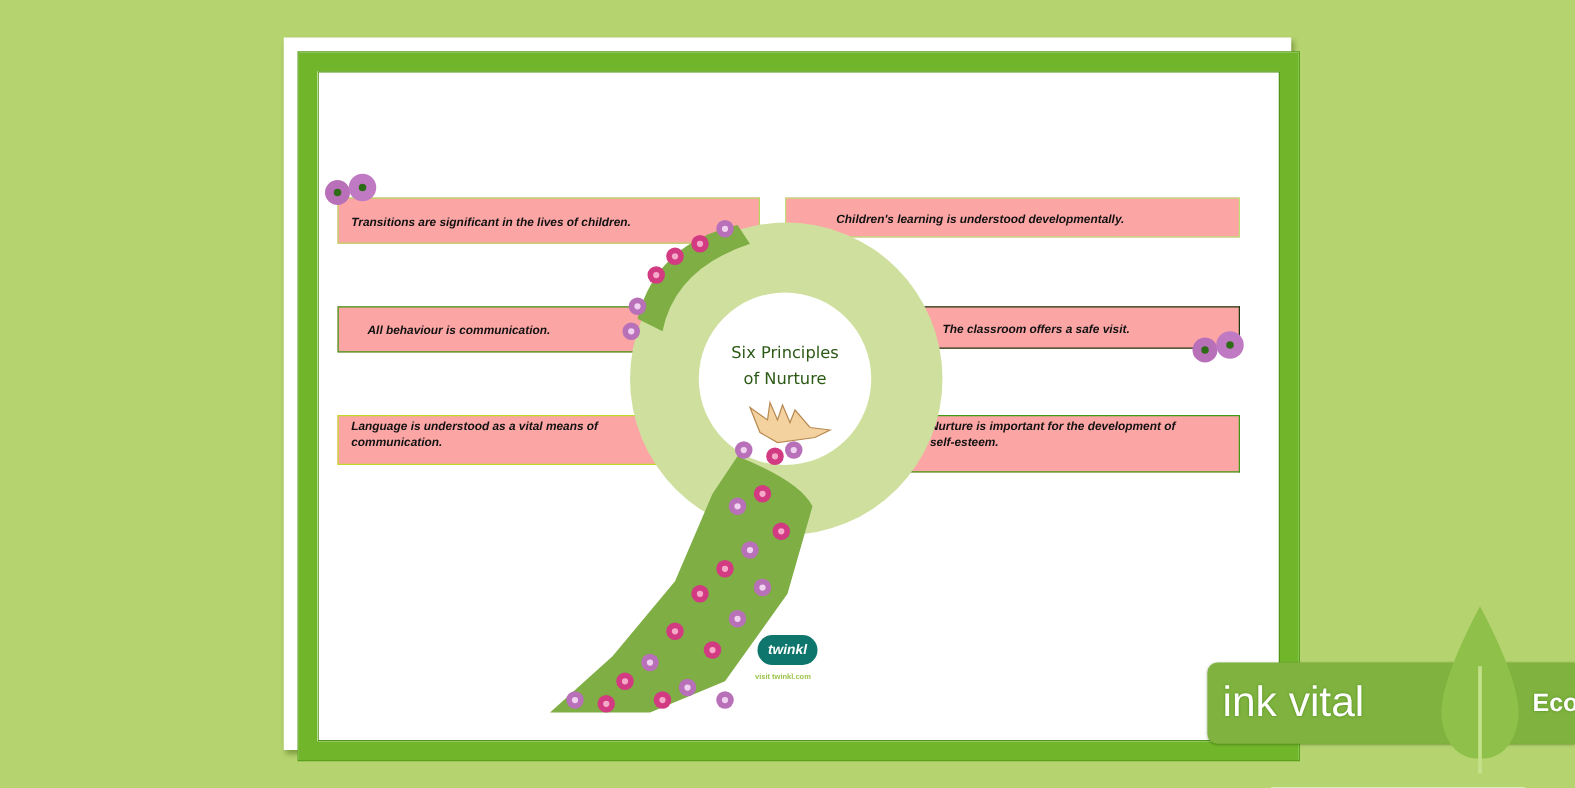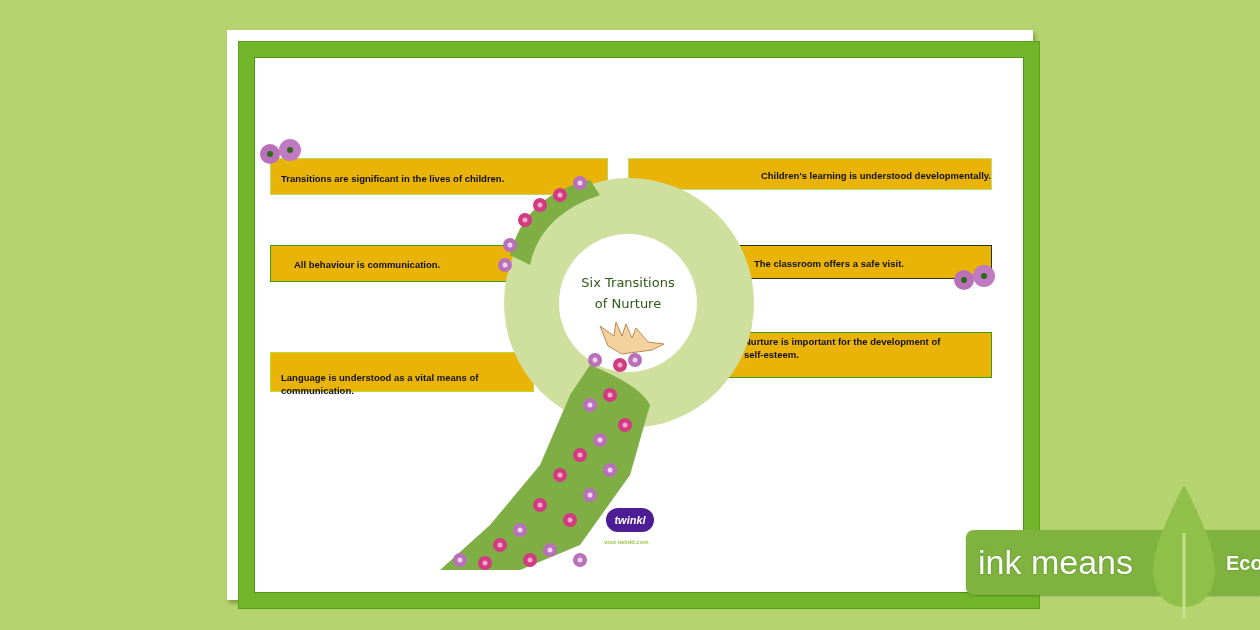--- a/index.html
+++ b/index.html
@@ -13,23 +13,23 @@
     background:#ffffff;
     box-shadow: 2px 3px 4px rgba(60,90,10,0.45);
   }
   .frame {
     position:absolute; left:12px; top:12px; width:770px; height:536px;
     border:15px solid #71b62a;
     background:#ffffff;
     box-shadow: inset 0 0 0 1px #4f9416, 0 0 0 1px #5aa01c;
   }
   .box {
-    position:absolute; background:#eab308;
+    position:absolute; background:#fca5a5;
     font-weight:bold; font-size:9.5px; color:#111;
-    line-height:13px; box-sizing:border-box;
+    line-height:13px; box-sizing:border-box;font-style:italic;
   }
   .box span { display:block; }
   .ring {
     position:absolute; left:504px; top:178px; width:250px; height:250px;
     border-radius:50%; background:#cfe09e;
   }
   .inner {
     position:absolute; left:559px; top:234px; width:138px; height:138px;
     border-radius:50%; background:#fff;
   }
@@ -49,59 +49,59 @@
     font-size:34px; color:#fff; line-height:44px;
     text-shadow: 0 0 2px #4c8a1a;
   }
   .eco-badge {
     position:absolute; left:1226px; top:545px;
     font-size:20px; font-weight:bold; color:#fff; line-height:36px;
     text-shadow: 0 0 2px #4c8a1a;
   }
   .twinkl-logo {
     position:absolute; left:606px; top:508px; width:48px; height:24px;
-    background:#4c1d95; border-radius:12px;
+    background:#0f766e; border-radius:12px;
     color:#fff; font-weight:bold; font-style:italic; font-size:11px;
     text-align:center; line-height:24px;
   }
   .twinkl-url {
     position:absolute; left:604px; top:539px; font-size:6px; color:#9cc44a; font-weight:bold;
   }
 </style>
 </head>
 <body>
 
 <div class="sheet">
   <div class="frame"></div>
 </div>
 
 <div class="box" style="left:270px;top:158px;width:338px;height:37px;border:1.5px solid #b8d660;padding:13px 10px;">
   <span>Transitions are significant in the lives of children.</span>
 </div>
 <div class="box" style="left:270px;top:245px;width:250px;height:37px;border:1.5px solid #3f9a16;padding:12px 23px;">
   <span>All behaviour is communication.</span>
 </div>
-<div class="box" style="left:270px;top:332px;width:264px;height:40px;border:1.5px solid #c2d92b;padding:18px 10px;margin-top:20px;">
+<div class="box" style="left:270px;top:332px;width:264px;height:40px;border:1.5px solid #c2d92b;padding:2px 10px;">
   <span style="width:220px;">Language is understood as a vital means of communication.</span>
 </div>
 
-<div class="box" style="left:628px;top:158px;width:364px;height:32px;border:1.5px solid #c2dc78;padding:10px 0 0 40px;text-align:right;">
+<div class="box" style="left:628px;top:158px;width:364px;height:32px;border:1.5px solid #c2dc78;padding:10px 0 0 40px;">
   <span>Children's learning is understood developmentally.</span>
 </div>
 <div class="box" style="left:720px;top:245px;width:272px;height:34px;border:1.5px solid #1f3a12;border-left:none;padding:11px 0 0 34px;">
   <span>The classroom offers a safe visit.</span>
 </div>
 <div class="box" style="left:720px;top:332px;width:272px;height:46px;border:1.5px solid #3f9a16;border-left:none;padding:2px 0 0 24px;">
   <span style="width:210px;">Nurture is important for the development of self-esteem.</span>
 </div>
 
 <div class="ring"></div>
 <div class="inner"></div>
 <div class="title">
-  <div>Six Transitions</div>
+  <div>Six Principles</div>
   <div>of Nurture</div>
 </div>
 
 <svg class="flower" style="left:592px;top:320px;" width="74" height="40" viewBox="0 0 74 40">
   <path d="M8 6 L16 26 L30 34 L60 30 L72 24 L56 22 L44 8 L40 18 L34 4 L30 16 L24 2 L22 16 Z" fill="#f4d2a0" stroke="#b88a52" stroke-width="1"></path>
 </svg>
 
 <svg class="flower" style="left:430px;top:165px;" width="260" height="415" viewBox="0 0 260 415">
   <defs>
     <g id="fl">
@@ -157,14 +157,14 @@
 </svg>
 
 <div class="twinkl-logo">twinkl</div>
 <div class="twinkl-url">visit twinkl.com</div>
 
 <div class="eco-banner"></div>
 <svg class="flower" style="left:1148px;top:483px;" width="72" height="140" viewBox="0 0 72 140">
   <path d="M36 2 Q72 70 66 96 Q60 124 36 124 Q12 124 6 96 Q0 70 36 2 Z" fill="#8fc04a"></path>
   <line x1="36" y1="50" x2="36" y2="136" stroke="#c3e08a" stroke-width="3"></line>
 </svg>
-<div class="eco-text">ink means</div>
+<div class="eco-text">ink vital</div>
 <div class="eco-badge">Eco</div>
 
 </body></html>

